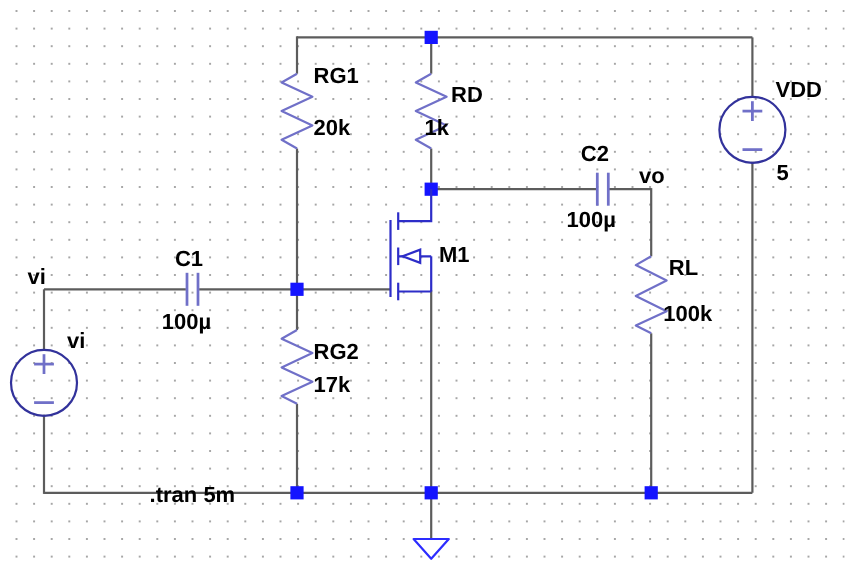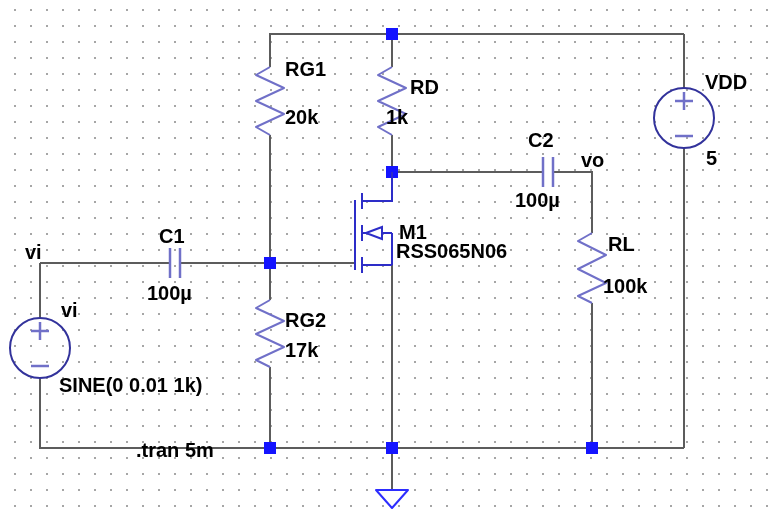--- a/index.html
+++ b/index.html
@@ -130,23 +130,21 @@
   <div class="lbl" style="left:608px;top:234px">RL</div>
   <div class="lbl" style="left:603px;top:276px">100k</div>
 
   <div class="lbl" style="left:159px;top:226px">C1</div>
   <div class="lbl" style="left:147px;top:283px">100µ</div>
 
   <div class="lbl" style="left:528px;top:130px">C2</div>
   <div class="lbl" style="left:515px;top:190px">100µ</div>
 
   <div class="lbl" style="left:399px;top:222px">M1</div>
-  <div class="lbl" style="left:396px;top:241px">RSS065N06</div>
 
   <div class="lbl" style="left:705px;top:72px">VDD</div>
   <div class="lbl" style="left:706px;top:148px">5</div>
 
   <div class="lbl" style="left:61px;top:300px">vi</div>
-  <div class="lbl" style="left:59px;top:375px">SINE(0 0.01 1k)</div>
 
   <div class="lbl" style="left:136px;top:440px">.tran 5m</div>
 
 </div>
 
 </body></html>

